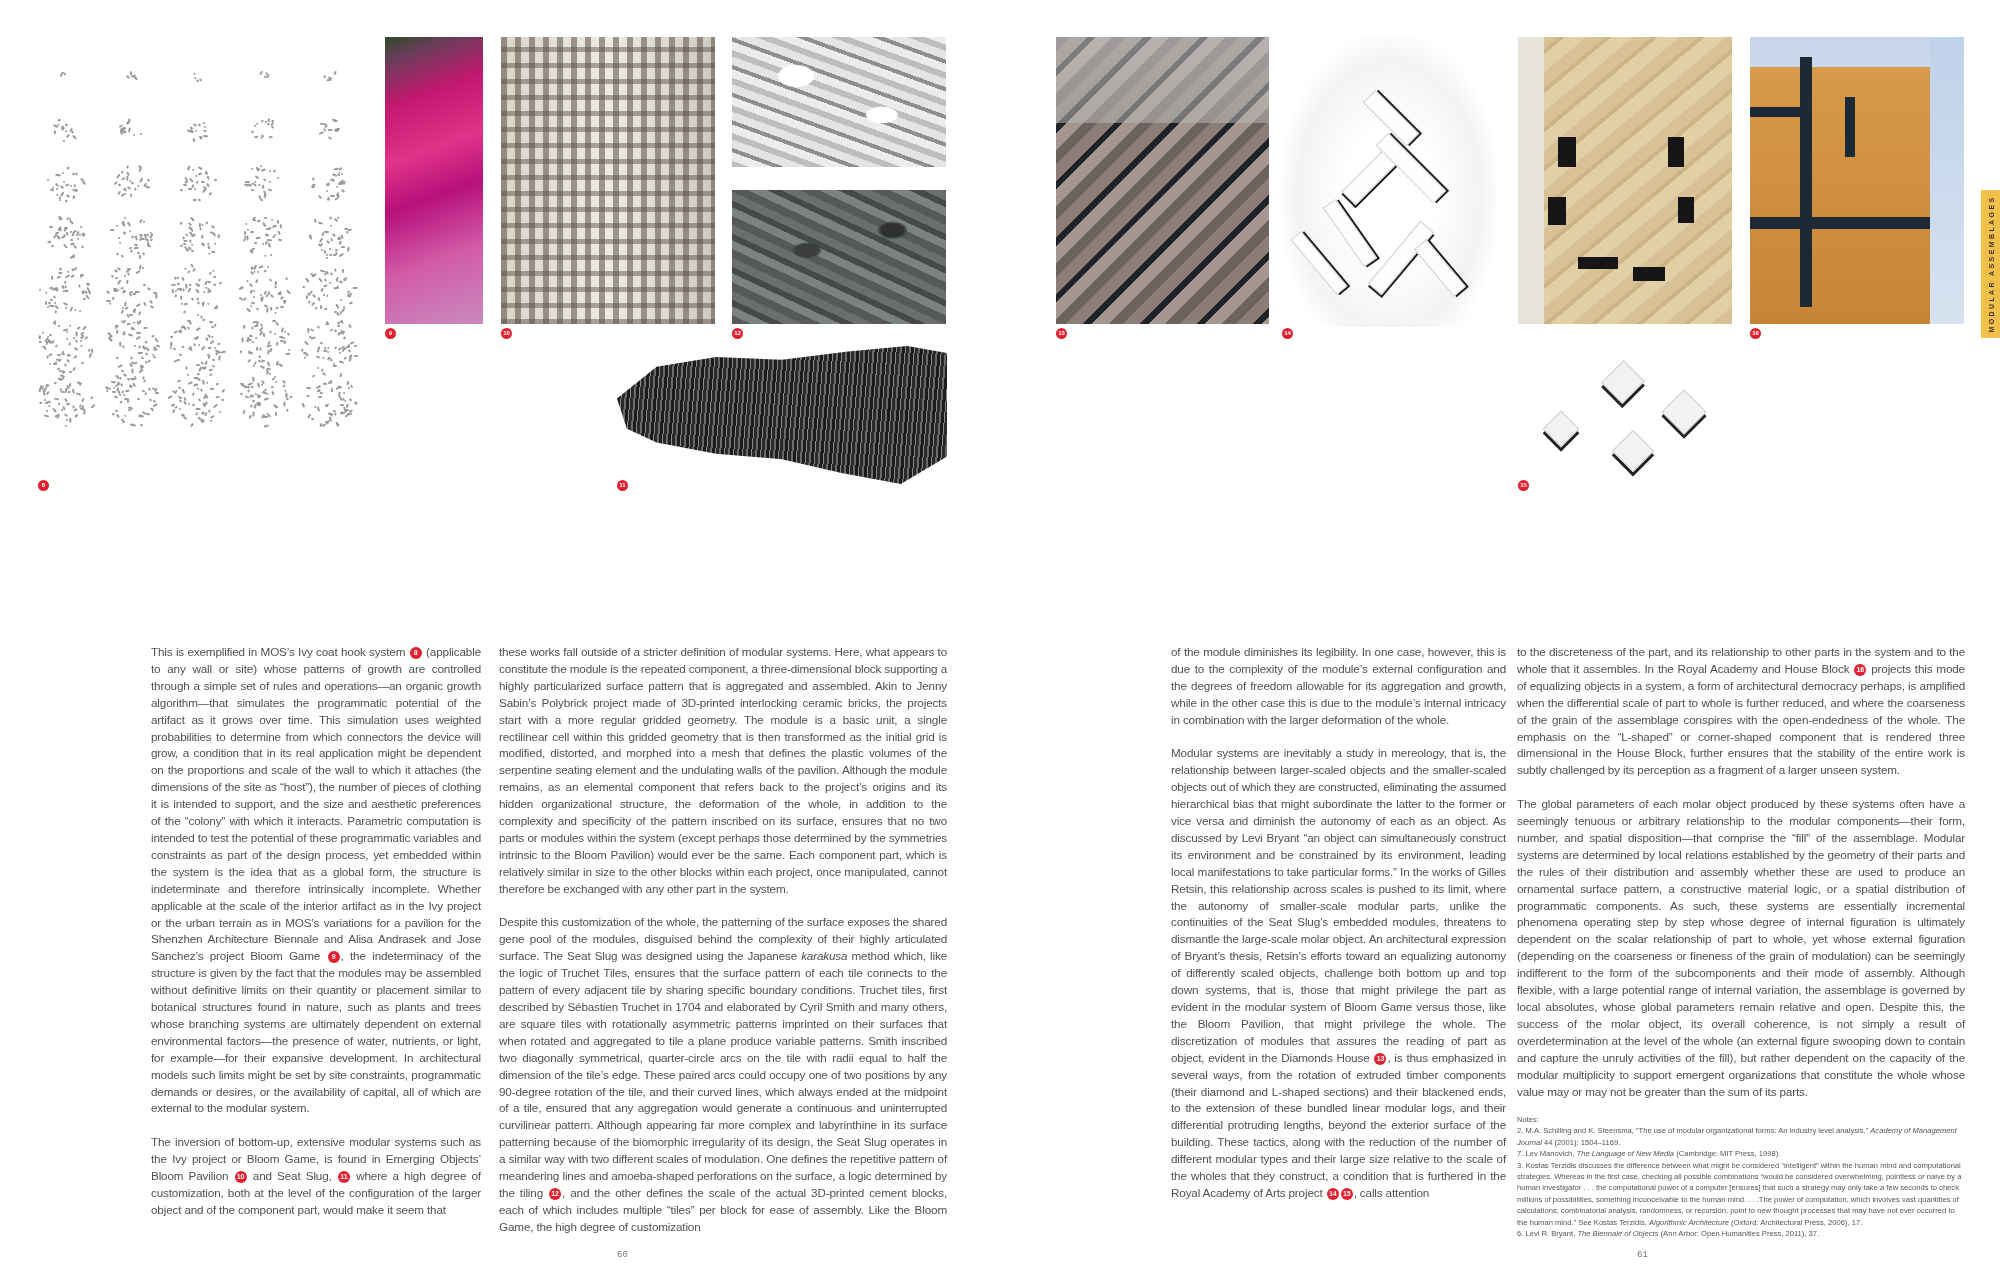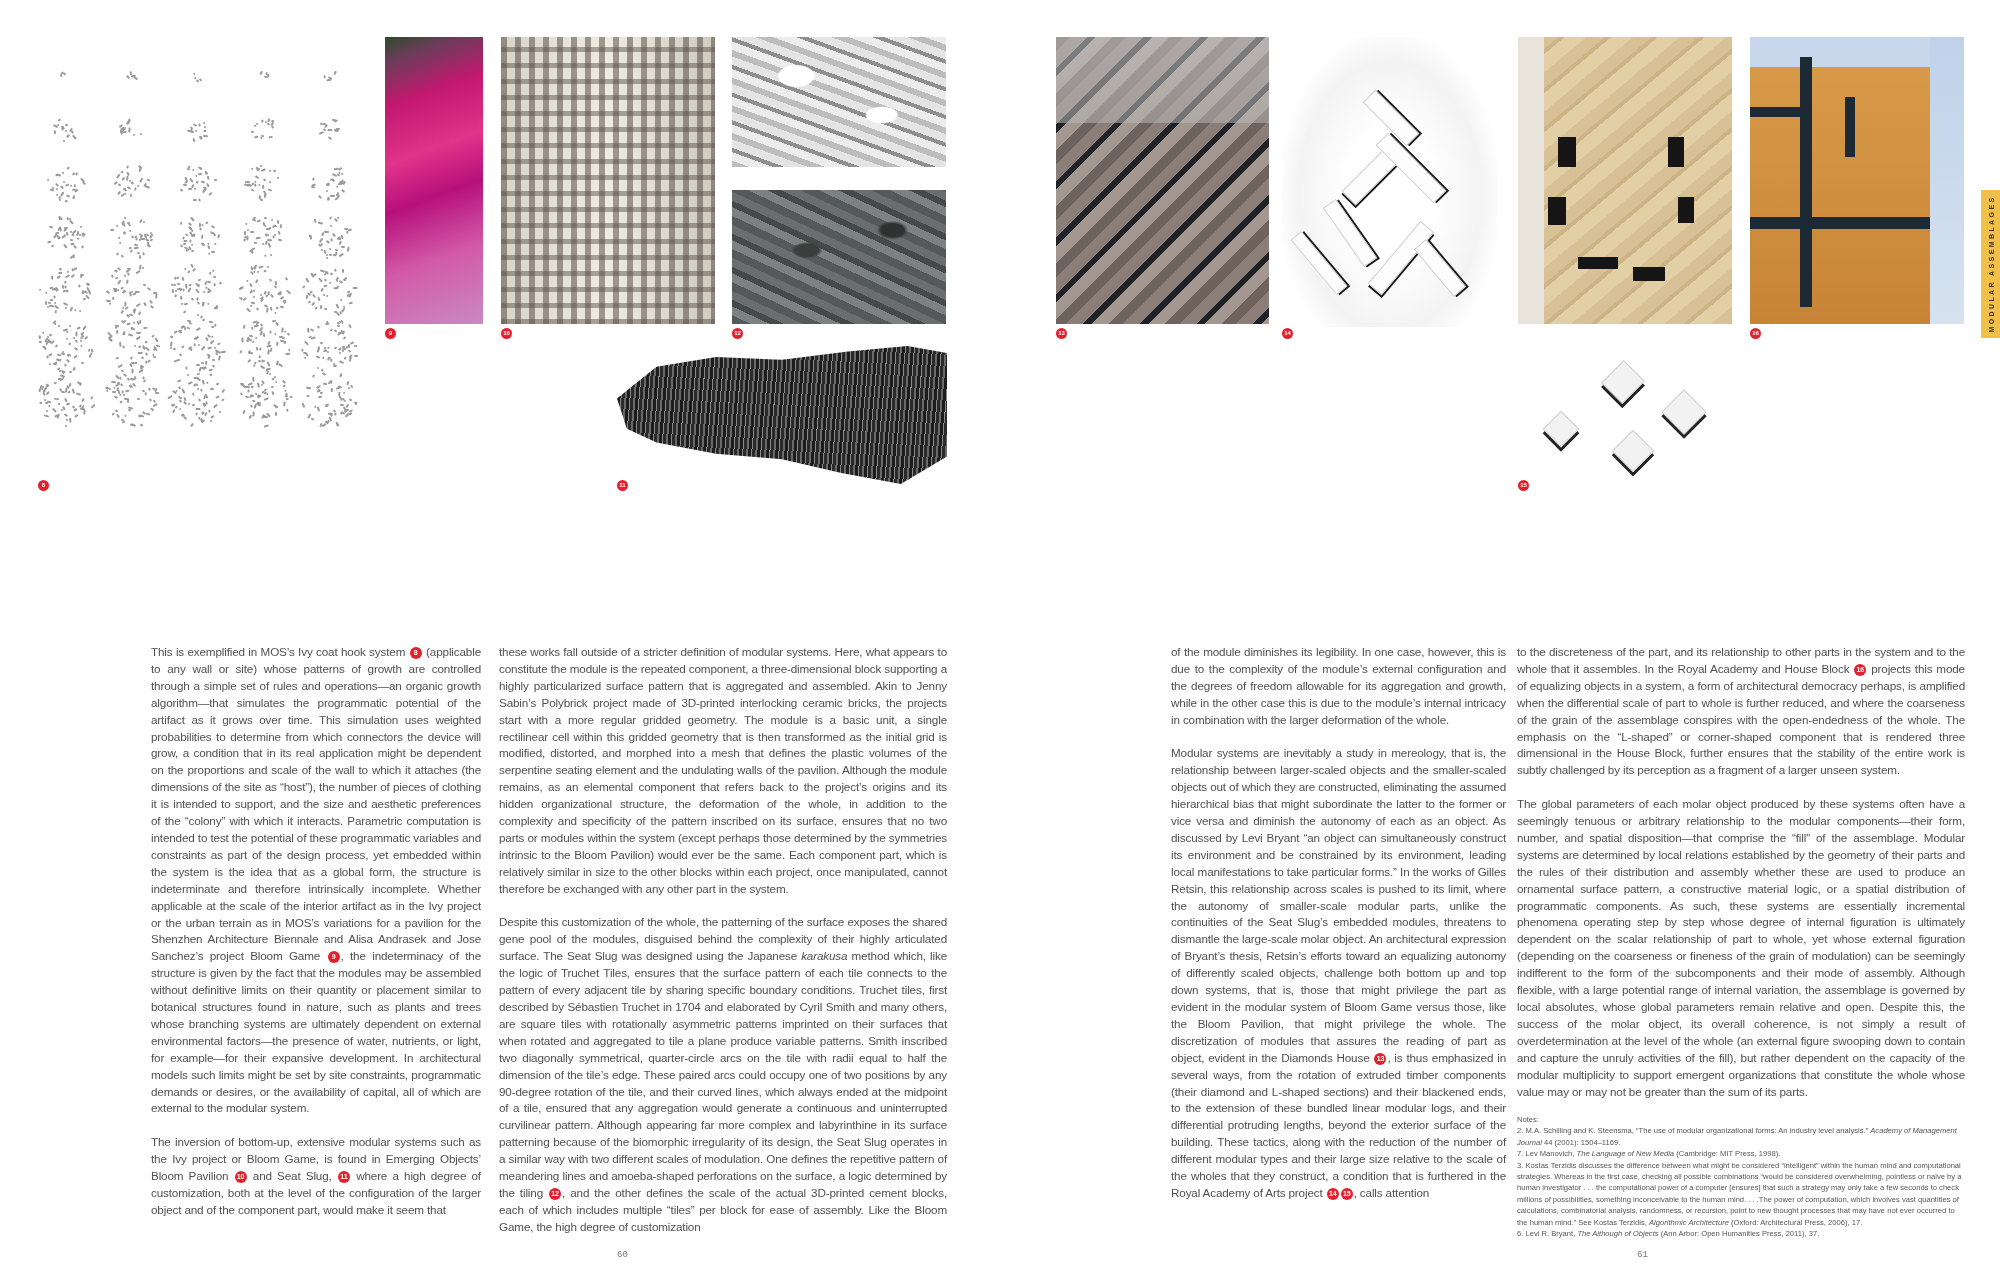--- a/index.html
+++ b/index.html
@@ -1429,15 +1429,15 @@
 <div class="col" style="left:1517px;top:644px;width:448px;">
   <p><span>to the discreteness of the part, and its relationship to other parts in the system and to the whole that it assembles. In the Royal Academy and House Block</span> <span class="ib">16</span> <span>projects this mode of equalizing objects in a system, a form of architectural democracy perhaps, is amplified when the differential scale of part to whole is further reduced, and where the coarseness of the grain of the assemblage conspires with the open-endedness of the whole. The emphasis on the “L-shaped” or corner-shaped component that is rendered three dimensional in the House Block, further ensures that the stability of the entire work is subtly challenged by its perception as a fragment of a larger unseen system.</span></p>
   <p>The global parameters of each molar object produced by these systems often have a seemingly tenuous or arbitrary relationship to the modular components—their form, number, and spatial disposition—that comprise the “fill” of the assemblage. Modular systems are determined by local relations established by the geometry of their parts and the rules of their distribution and assembly whether these are used to produce an ornamental surface pattern, a constructive material logic, or a spatial distribution of programmatic components. As such, these systems are essentially incremental phenomena operating step by step whose degree of internal figuration is ultimately dependent on the scalar relationship of part to whole, yet whose external figuration (depending on the coarseness or fineness of the grain of modulation) can be seemingly indifferent to the form of the subcomponents and their mode of assembly. Although flexible, with a large potential range of internal variation, the assemblage is governed by local absolutes, whose global parameters remain relative and open. Despite this, the success of the molar object, its overall coherence, is not simply a result of overdetermination at the level of the whole (an external figure swooping down to contain and capture the unruly activities of the fill), but rather dependent on the capacity of the modular multiplicity to support emergent organizations that constitute the whole whose value may or may not be greater than the sum of its parts.</p>
 </div>
 
 <div class="notes" style="left:1517px;top:1114px;width:448px;">
   <p>Notes:</p>
   <p><span>2. M.A. Schilling and K. Steensma, “The use of modular organizational forms: An industry level analysis.”</span> <em>Academy of Management Journal</em> <span>44 (2001): 1504–1169.</span></p>
   <p><span>7. Lev Manovich,</span> <em>The Language of New Media</em> <span>(Cambridge: MIT Press, 1998).</span></p>
   <p><span>3. Kostas Terzidis discusses the difference between what might be considered “intelligent” within the human mind and computational strategies. Whereas in the first case, checking all possible combinations “would be considered overwhelming, pointless or naive by a human investigator . . . the computational power of a computer [ensures] that such a strategy may only take a few seconds to check millions of possibilities, something inconceivable to the human mind. . . .The power of computation, which involves vast quantities of calculations, combinatorial analysis, randomness, or recursion, point to new thought processes that may have not ever occurred to the human mind.” See Kostas Terzidis,</span> <em>Algorithmic Architecture</em> <span>(Oxford: Architectural Press, 2006), 17.</span></p>
-  <p><span>6. Levi R. Bryant,</span> <em>The Although of Objects</em> <span>(Ann Arbor: Open Humanities Press, 2011), 37.</span></p>
+  <p><span>6. Levi R. Bryant,</span> <em>The Biennale of Objects</em> <span>(Ann Arbor: Open Humanities Press, 2011), 37.</span></p>
 </div>
 <div class="pagenum" style="left:1637px;top:1250px;">61</div>
 
 </body></html>

